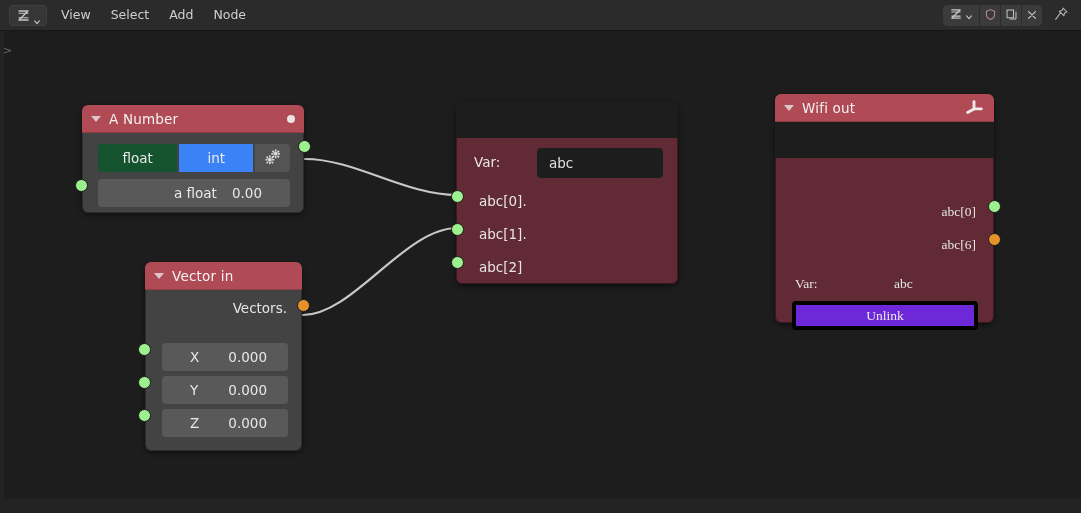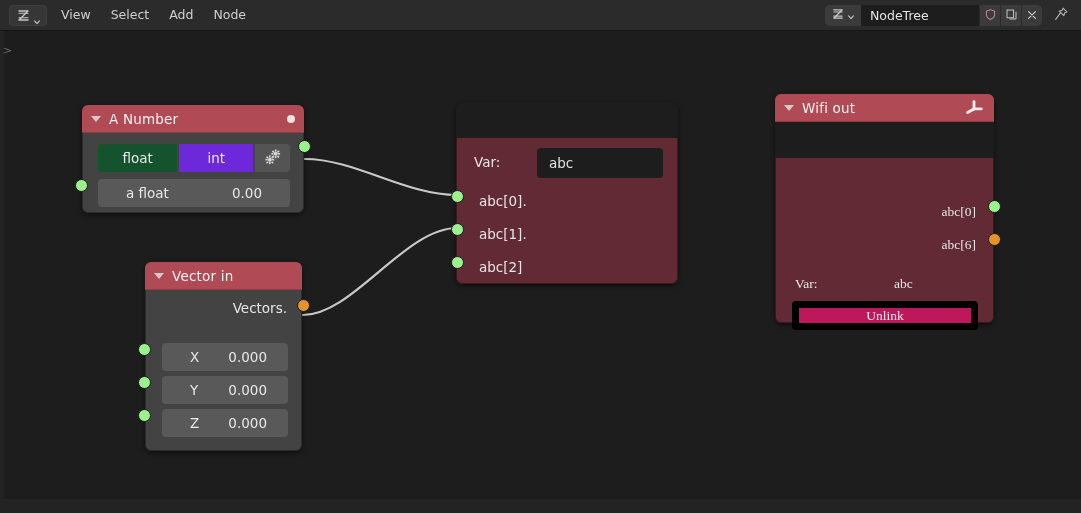--- a/index.html
+++ b/index.html
@@ -129,24 +129,24 @@
     background: #1d1d1d; border-radius: 4px; height: 30px;
     display: flex; align-items: center; padding-left: 12px;
     color: #e2e2e2; font-size: 13.5px; cursor: text;
   }
   .toggle-row { display: flex; height: 28px; gap: 2px; }
   .tog {
     display: flex; align-items: center; justify-content: center;
     font-size: 13.5px; color: #e9e9e9; cursor: pointer;
   }
   .tog-on { background: #14532d; border-radius: 4px 0 0 4px; }
-  .tog-off { background: #6d28d9; border-radius: 0; }
+  .tog-off { background: #3b82f6; border-radius: 0; }
   .tog-icon { background: #545454; border-radius: 0 4px 4px 0; }
   .btn-grey {
-    background: #be185d; border: 7px solid #000000; border-radius: 4px;
+    background: #6d28d9; border: 4px solid #000000; border-radius: 4px;
     display: flex; align-items: center; justify-content: center;
     color: #e8e8e8; font-size: 13.5px; cursor: pointer;
   }
 </style>
 </head>
 <body>
 
 <div id="app">
 
   <div class="header">
@@ -180,21 +180,20 @@
               <path d="M3.2 3.2 L12.8 3.2 L3.2 12.8 L12.8 12.8" fill="none" stroke="#c8c8c8" stroke-width="1.5" stroke-linecap="round" stroke-linejoin="round"></path>
               <path d="M3.2 5.6 L12.8 5.6 M3.2 10.4 L12.8 10.4" fill="none" stroke="#c8c8c8" stroke-width="1.2" stroke-linecap="round"></path>
             </svg>
           </span>
           <span>
             <svg width="8" height="8" viewBox="0 0 10 10">
               <path d="M2 3.5 L5 7 L8 3.5" fill="none" stroke="#c8c8c8" stroke-width="1.3" stroke-linecap="round" stroke-linejoin="round"></path>
             </svg>
           </span>
         </div>
-        <div class="id-name">NodeTree</div>
         <div class="id-btn">
           <span>
             <svg width="13" height="13" viewBox="0 0 16 16">
               <path d="M8 2 L13 4 V8 C13 11 10.5 13.2 8 14 C5.5 13.2 3 11 3 8 V4 Z" fill="none" stroke="#b9898c" stroke-width="1.3" stroke-linejoin="round"></path>
             </svg>
           </span>
         </div>
         <div class="id-btn">
           <span>
             <svg width="13" height="13" viewBox="0 0 16 16">
@@ -264,21 +263,21 @@
                   <rect x="3.8" y="9.3" width="1.8" height="2.4" transform="rotate(-45 4.7 10.5)"></rect>
                   <rect x="9.4" y="14.9" width="1.8" height="2.4" transform="rotate(-45 10.3 16.1)"></rect>
                   <rect x="9.4" y="9.3" width="1.8" height="2.4" transform="rotate(45 10.3 10.5)"></rect>
                   <rect x="3.8" y="14.9" width="1.8" height="2.4" transform="rotate(45 4.7 16.1)"></rect>
                 </g>
               </svg>
             </span>
           </div>
         </div>
 
-        <div class="field" style="position:absolute; left:15px; top:46px; width:192px;">
+        <div class="field" style="position:absolute; left:15px; top:46px; width:192px;padding-left:48px;">
           <span class="fname" style="margin-left:28px;">a float</span>
           <span class="fval" style="margin-left:auto; margin-right:28px;">0.00</span>
         </div>
 
         <div class="socket sock-green" style="left:-8px; top:46px;"></div>
         <div class="socket sock-green" style="left:215px; top:7px;"></div>
       </div>
     </div>
 
     <div class="node" style="left:145px; top:231px; width:157px;">

